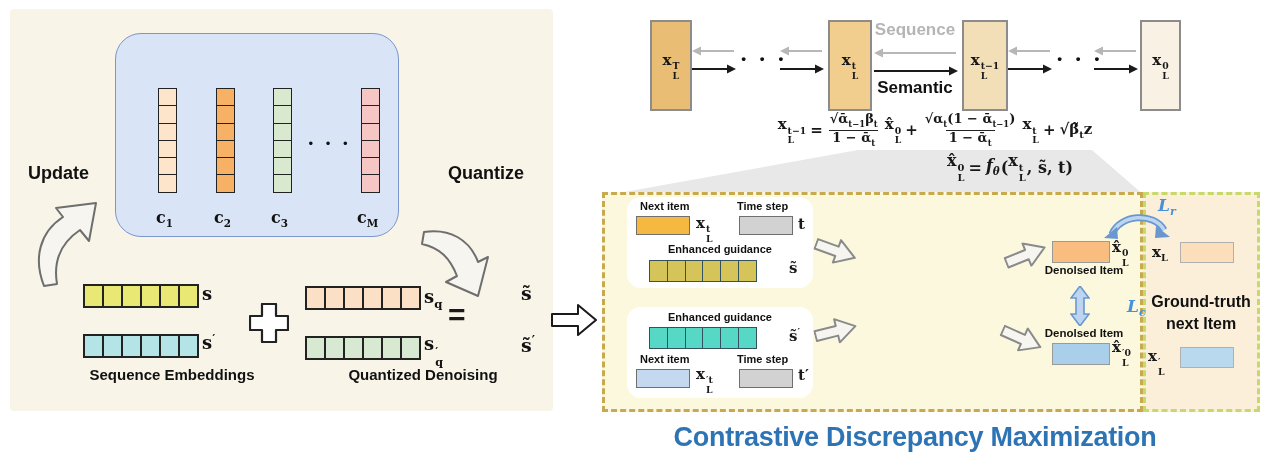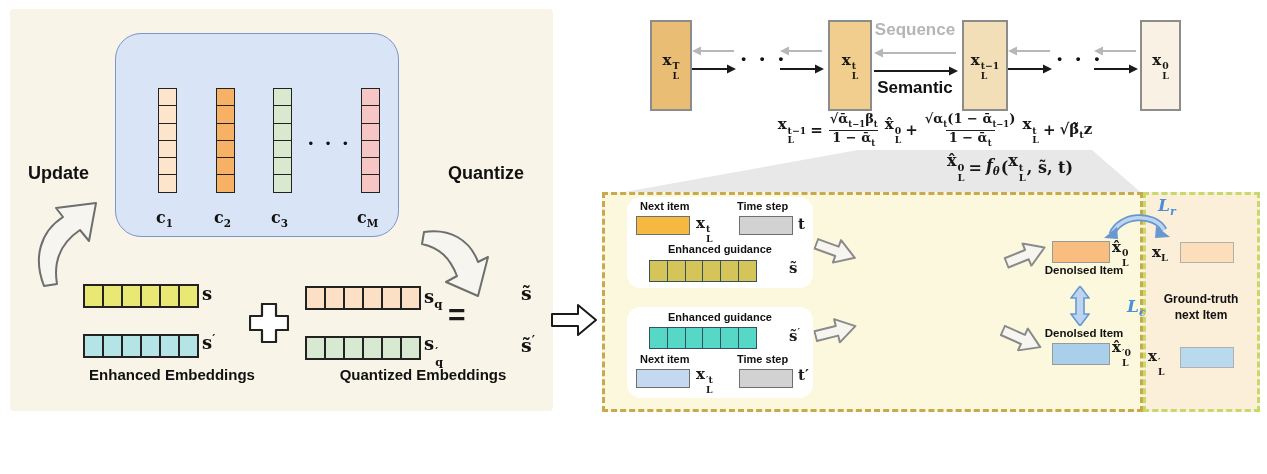--- a/index.html
+++ b/index.html
@@ -41,21 +41,21 @@
   .gt-box{left:1143px;top:192px;width:117px;height:220px;background:#FBEFDA;border:3px dashed #C6D96B;box-sizing:border-box;}
   .white-box{background:#FFFFFF;border-radius:14px;width:186px;height:91px;}
   .sm-label{font-size:11px;font-weight:700;color:#111;}
   .item-rect{border:1.5px solid #6f6f6f;}
   .vec-sm .cell{width:17.5px;height:20px;border:1.8px solid #33525E;margin-left:-1.8px;}
   .model-box{left:862px;top:242px;width:140px;height:103px;background:#D8E8F8;border:1.6px solid #84A7D1;
              border-radius:20px;display:flex;flex-direction:column;align-items:center;justify-content:center;
              font-size:19px;font-weight:700;color:#111;line-height:1.35;}
   .mmath{font-family:"DejaVu Serif",serif;font-weight:700;}
   .loss{font-family:"DejaVu Serif",serif;font-weight:700;font-style:italic;font-size:17px;}
-  .gt-text{font-size:12px;font-weight:700;text-align:center;color:#111;line-height:1.35;}
+  .gt-text{font-size:16px;font-weight:700;text-align:center;color:#111;line-height:1.35;}
   .den-item{font-size:11.5px;font-weight:700;color:#111;text-align:center;}
 </style>
 </head>
 <body>
 
 <div class="canvas">
 
   <div class="abs left-panel" style="background: rgb(248, 244, 232);"></div>
 
   <svg class="abs" style="left:30px;top:196px;" width="70" height="92" viewBox="0 0 70 92">
@@ -130,21 +130,21 @@
       <span class="cell" style="background: rgb(181, 228, 231);"></span>
       <span class="cell" style="background: rgb(181, 228, 231);"></span>
       <span class="cell" style="background: rgb(181, 228, 231);"></span>
       <span class="cell" style="background: rgb(181, 228, 231);"></span>
       <span class="cell" style="background: rgb(181, 228, 231);"></span>
       <span class="cell" style="background: rgb(181, 228, 231);"></span>
     </div>
   <div class="abs mlabel" style="left:202px;top:331px;">
     <span>s</span><sup>′</sup></div>
 
-  <div class="abs caption" style="left:42px;top:366px;width:260px;text-align:center;">Enhanced Embeddings</div>
+  <div class="abs caption" style="left:42px;top:366px;width:260px;text-align:center;">Sequence Embeddings</div>
 
   <svg class="abs" style="left:249px;top:303px;" width="40" height="40" viewBox="0 0 40 40">
     <path d="M13,1 h14 v12 h12 v14 h-12 v12 h-14 v-12 h-12 v-14 h12 z" fill="#ffffff" stroke="#222" stroke-width="2.2" stroke-linejoin="round"></path>
   </svg>
 
   <div class="abs vec" style="left:307px;top:286px;">
       <span class="cell" style="background: rgb(251, 224, 197);"></span>
       <span class="cell" style="background: rgb(251, 224, 197);"></span>
       <span class="cell" style="background: rgb(251, 224, 197);"></span>
       <span class="cell" style="background: rgb(251, 224, 197);"></span>
@@ -161,21 +161,21 @@
       <span class="cell" style="background: rgb(216, 233, 210);"></span>
       <span class="cell" style="background: rgb(216, 233, 210);"></span>
       <span class="cell" style="background: rgb(216, 233, 210);"></span>
     </div>
   <div class="abs mlabel" style="left:424px;top:333px;">
     <span>s</span><span class="ss">
         <span>′</span>
         <span>q</span>
       </span></div>
 
-  <div class="abs caption" style="left:318px;top:366px;width:210px;text-align:center;">Quantized Embeddings</div>
+  <div class="abs caption" style="left:318px;top:366px;width:210px;text-align:center;">Quantized Denoising</div>
 
   <div class="abs" style="left:448px;top:298px;font-size:30px;font-weight:800;">=</div>
 
   <div class="abs mlabel" style="left:521px;top:282px;font-size:19px;">s̃</div>
   <div class="abs mlabel" style="left:521px;top:333px;font-size:19px;">
     <span>s̃</span><sup>′</sup></div>
 
   <svg class="abs" style="left:551px;top:304px;" width="46" height="32" viewBox="0 0 46 32">
     <path d="M1,10 h26 v-9 l18,15 l-18,15 v-9 h-26 z" fill="#ffffff" stroke="#1a1a1a" stroke-width="2" stroke-linejoin="round"></path>
   </svg>
@@ -400,14 +400,15 @@
     <div>Ground-truth</div>
     <div>next Item</div>
   </div>
   <div class="abs mmath" style="left:1148px;top:347px;font-size:15px;">
     <span>x</span><span class="ss">
         <span>′</span>
         <span>L</span>
       </span></div>
   <div class="abs item-rect" style="left: 1180px; top: 347px; width: 52px; height: 19px; border-color: rgb(176, 176, 176); background: rgb(185, 218, 238);"></div>
 
+  <div class="abs sec-title" style="left: 620px; top: 422px; width: 590px; color: rgb(46, 116, 181);">Contrastive Discrepancy Maximization</div>
 
 </div>
 
 </body></html>

